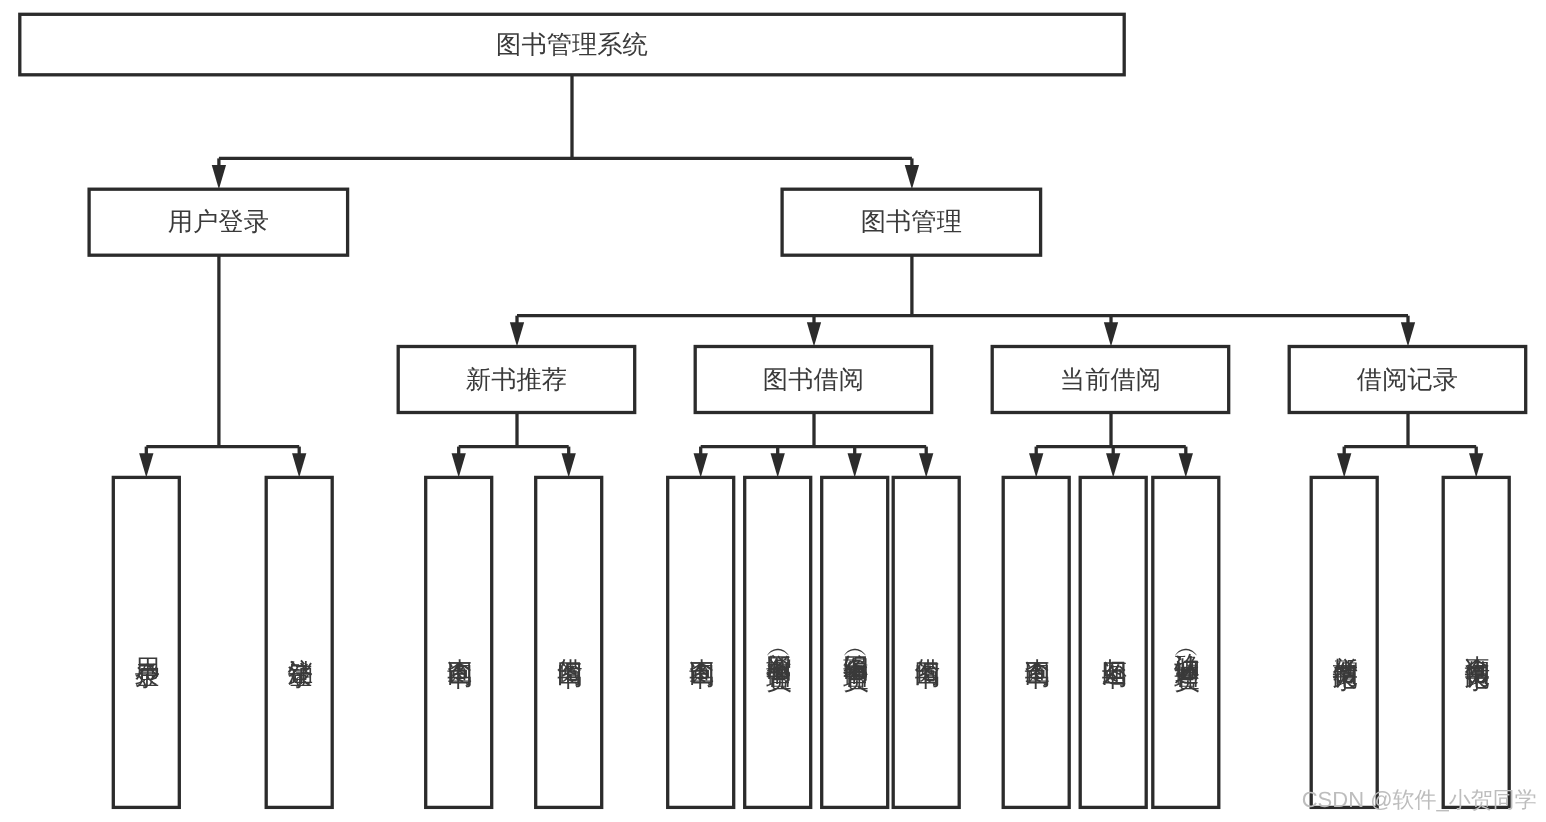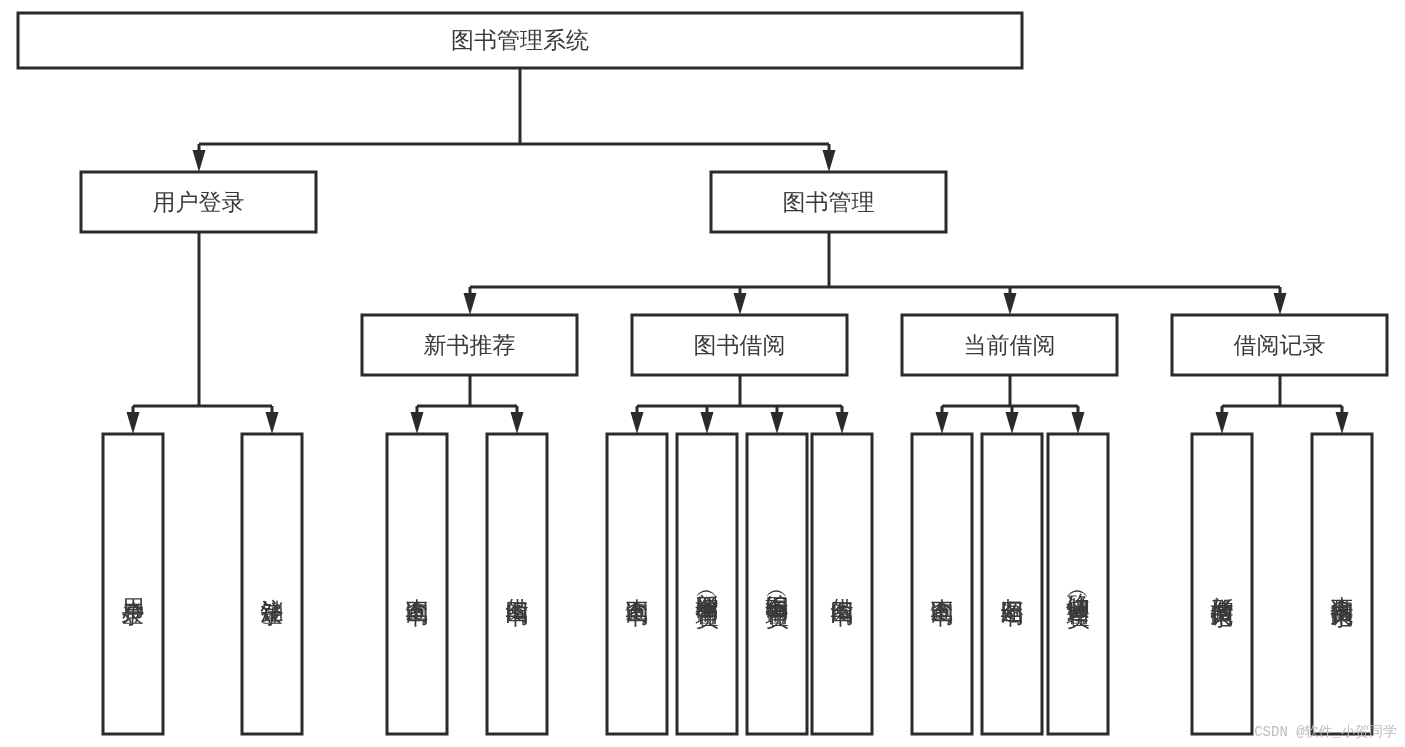--- a/index.html
+++ b/index.html
@@ -61,22 +61,22 @@
     align-items: center;
     justify-content: center;
     text-align: center;
     white-space: nowrap;
     pointer-events: none;
   }
   .watermark {
     position: absolute;
     right: 8px;
     bottom: 6px;
-    font-family: Liberation Mono, monospace;
-    font-size: 14px;
+    font-family: Liberation Sans, sans-serif;
+    font-size: 20px;
     color: #bdbdbd;
     white-space: nowrap;
   }
 </style>
 </head>
 <body>
 
 <div id="diagram-root">
 
   <svg class="diagram-canvas" viewBox="0 0 1405 747">

